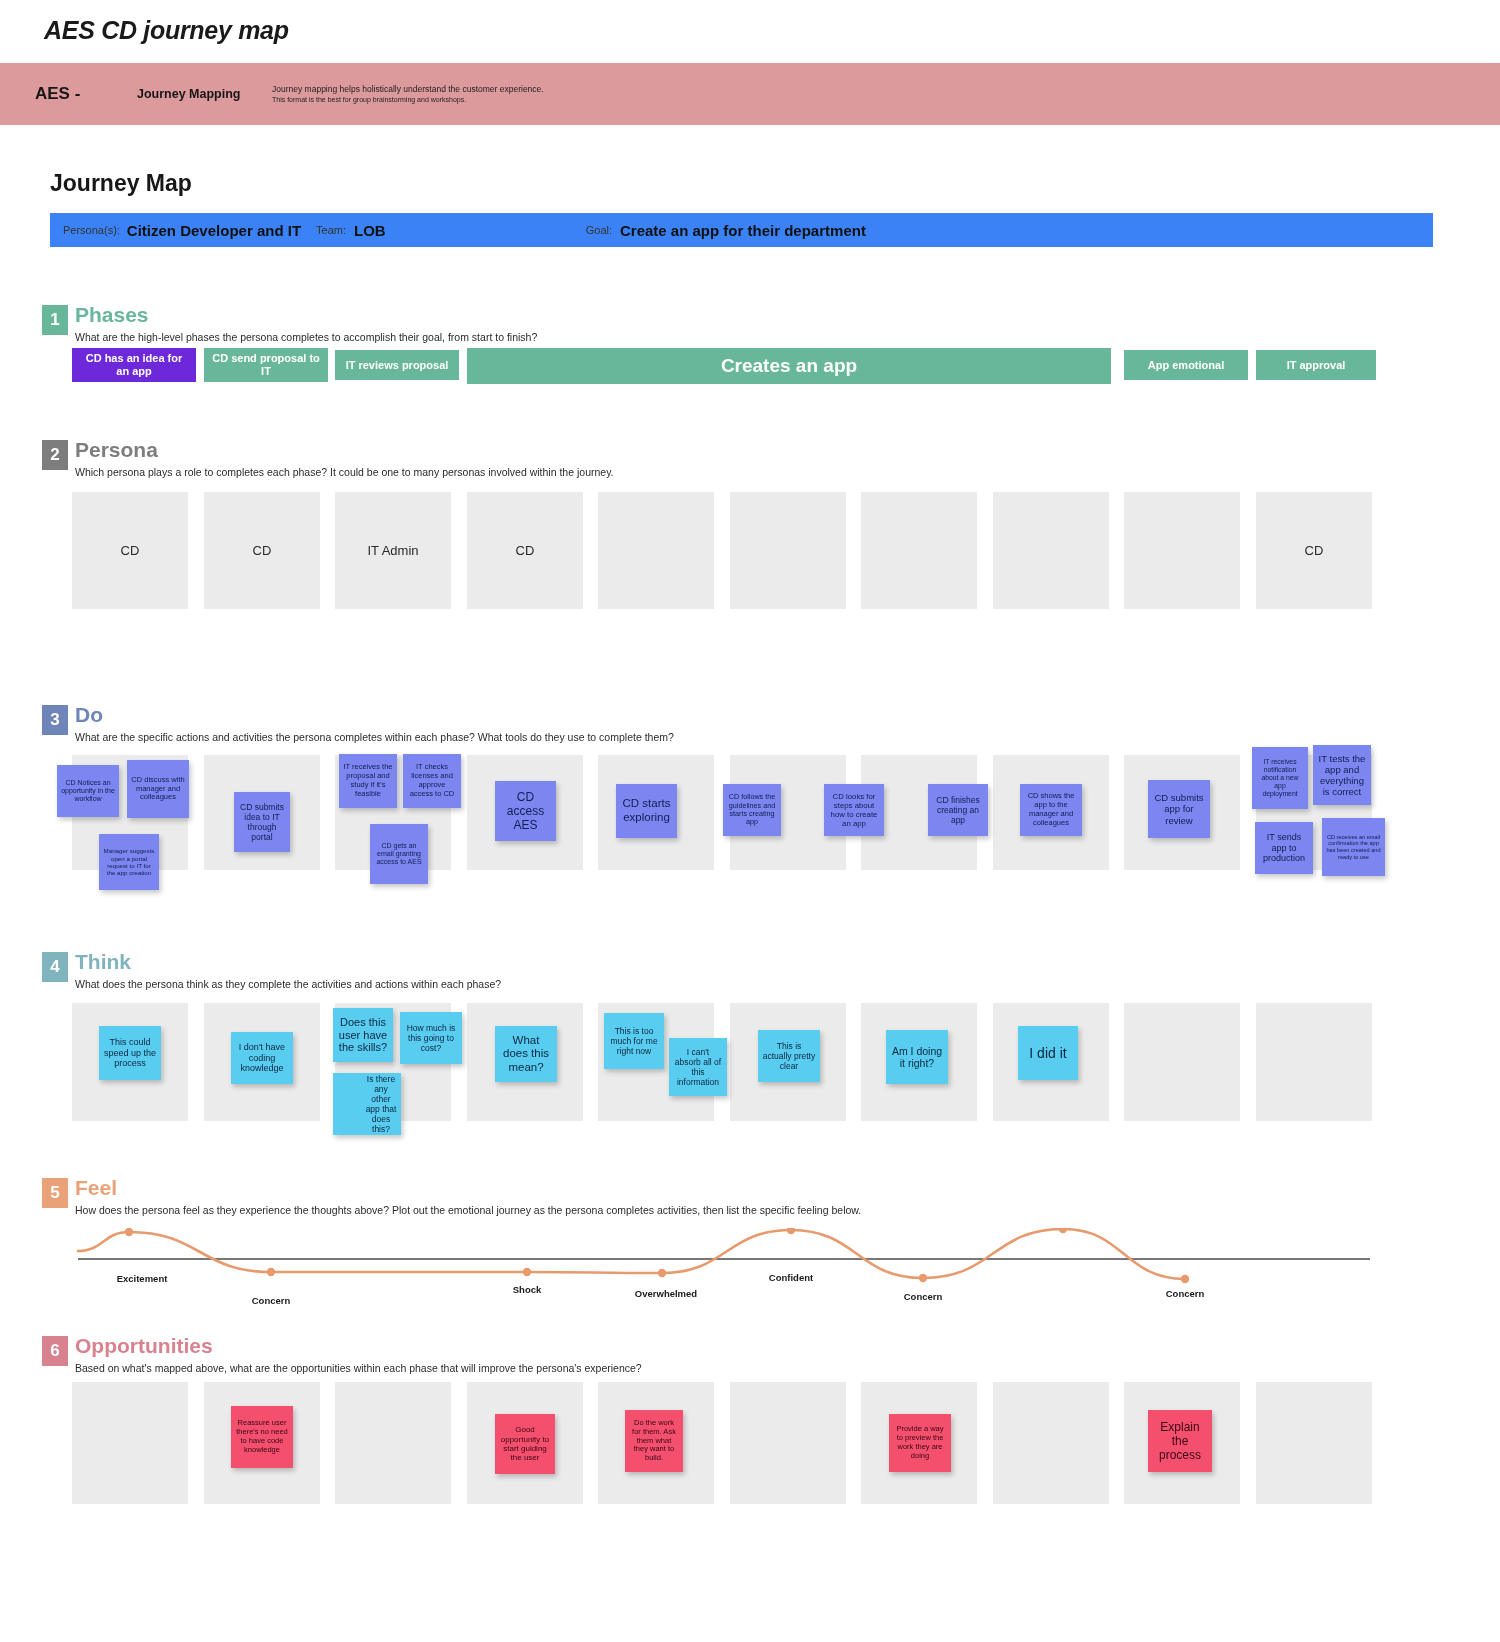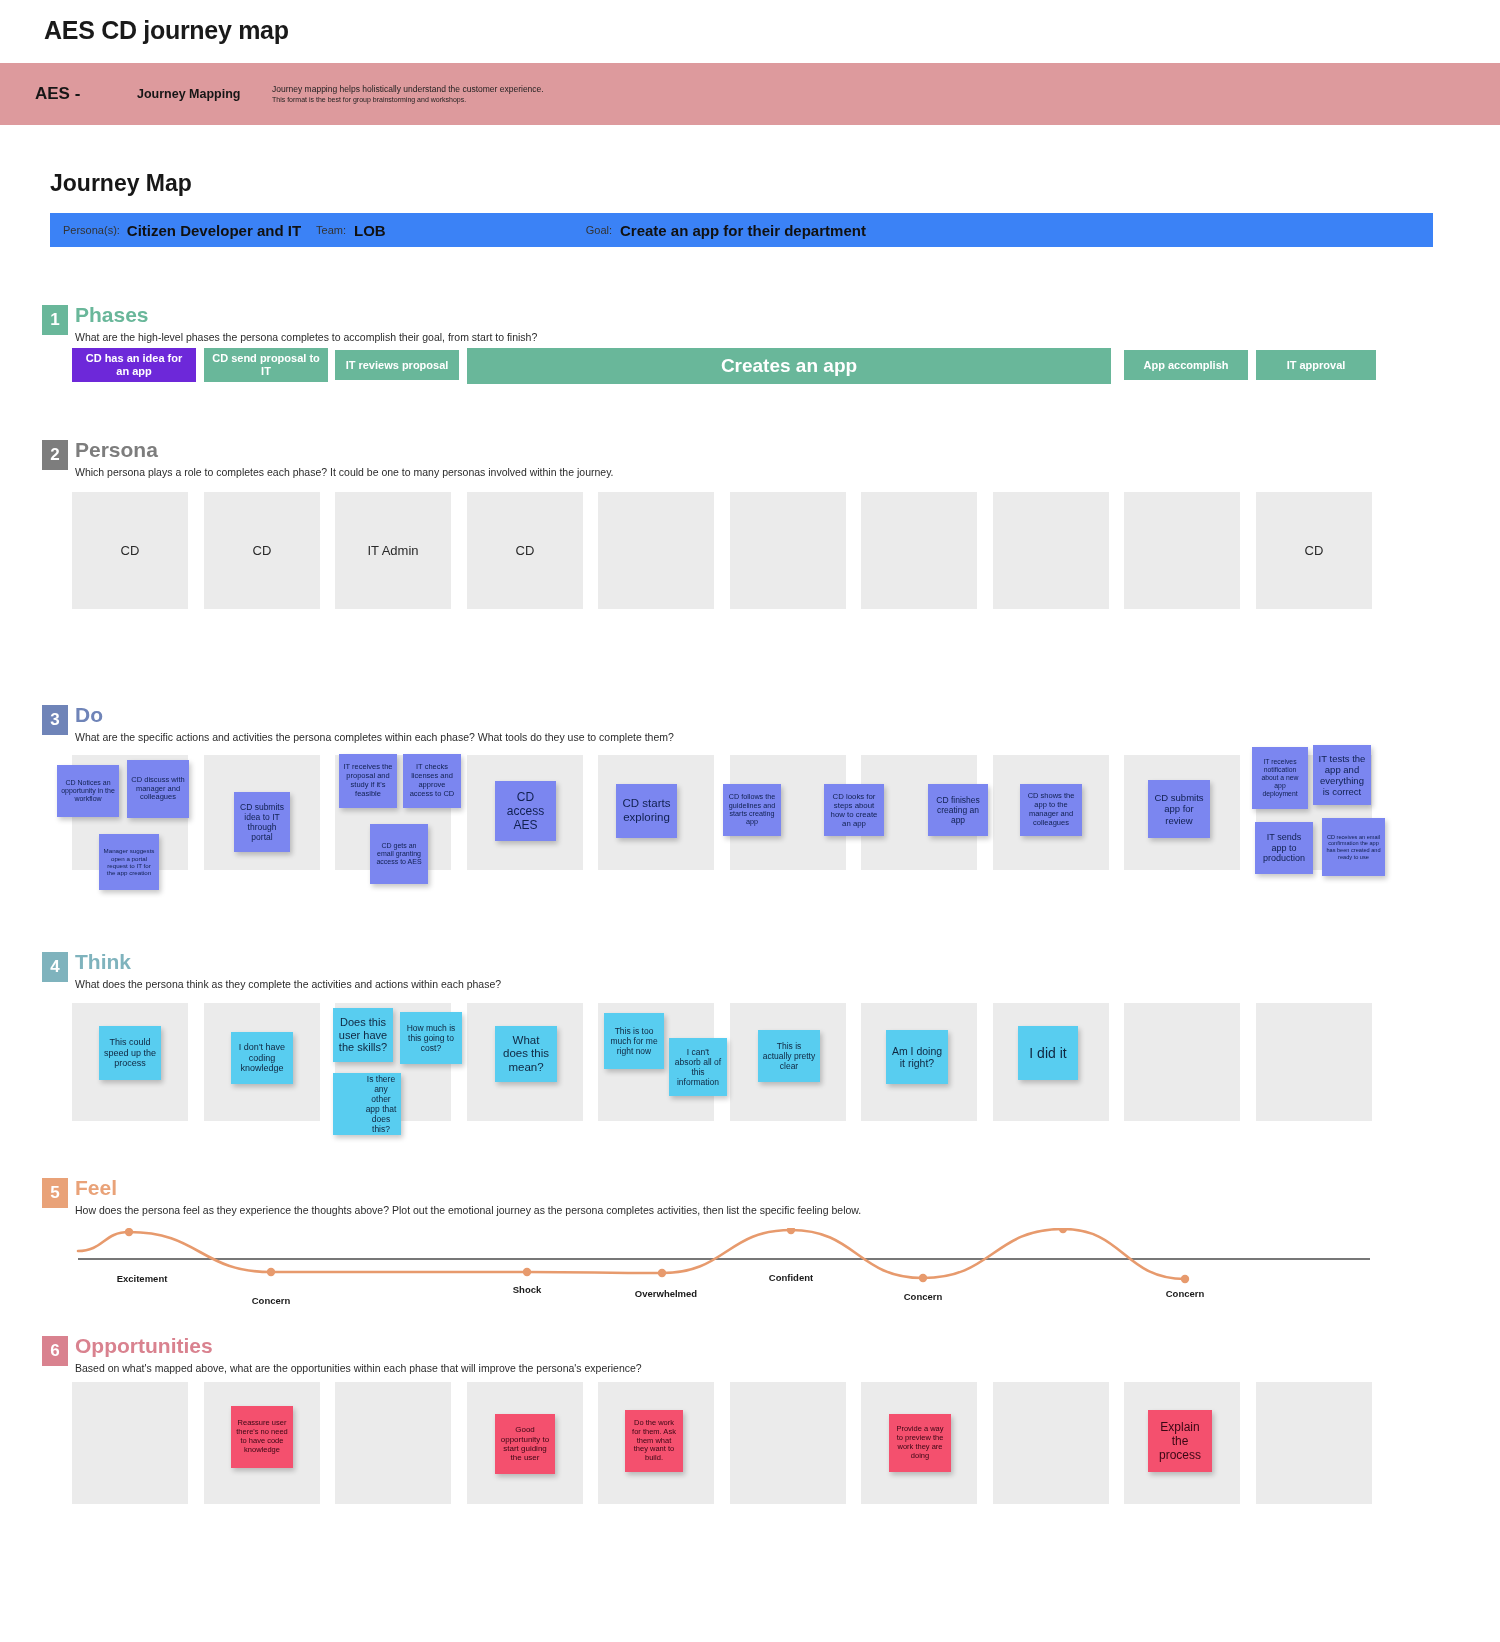--- a/index.html
+++ b/index.html
@@ -9,20 +9,21 @@
     font-family: "Liberation Sans", sans-serif;
     color: #222;
   }
   body { position: relative; width: 1500px; height: 1642px; overflow: hidden; }
 
   
   .doc-title {
     position: absolute; left: 44px; top: 16px;
     font-size: 25px; font-weight: bold; color: #1a1a1a;
     letter-spacing: -0.3px;
+    font-style: italic;
   }
 
   
   .banner {
     position: absolute; left: 0; top: 63px; width: 1500px; height: 62px;
     background: #dd9a9d;
     display: flex; align-items: center;
   }
   .banner-brand {
     margin-left: 35px; font-size: 17px; font-weight: bold; color: #161616;
@@ -142,21 +143,21 @@
 <div class="sec" id="sec-phases" style="top:305px">
   <div class="sec-num" style="background: rgb(105, 183, 154);">1</div>
   <div class="sec-name" style="color: rgb(105, 183, 154);">Phases</div>
   <div class="sec-desc">What are the high-level phases the persona completes to accomplish their goal, from start to finish?</div>
 </div>
 <div id="phases-row">
     <div class="phase small" style="left: 72px; top: 348px; width: 124px; height: 34px; background: #6d28d9;">CD has an idea for an app</div>
     <div class="phase small" style="left: 204px; top: 348px; width: 124px; height: 34px; background: rgb(105, 183, 154);">CD send proposal to IT</div>
     <div class="phase small" style="left: 335px; top: 350px; width: 124px; height: 30px; background: rgb(105, 183, 154);">IT reviews proposal</div>
     <div class="phase big" style="left: 467px; top: 348px; width: 644px; height: 36px; background: rgb(105, 183, 154);">Creates an app</div>
-    <div class="phase small" style="left: 1124px; top: 350px; width: 124px; height: 30px; background: rgb(105, 183, 154);">App accomplish</div>
+    <div class="phase small" style="left: 1124px; top: 350px; width: 124px; height: 30px; background: rgb(105, 183, 154);">App emotional</div>
     <div class="phase small" style="left: 1256px; top: 350px; width: 120px; height: 30px; background: rgb(105, 183, 154);">IT approval</div>
   </div>
 
 <div class="sec" id="sec-persona" style="top:440px">
   <div class="sec-num" style="background: rgb(125, 125, 125);">2</div>
   <div class="sec-name" style="color: rgb(125, 125, 125);">Persona</div>
   <div class="sec-desc">Which persona plays a role to completes each phase? It could be one to many personas involved within the journey.</div>
 </div>
 <div id="persona-row">
     <div class="slot" style="left: 72px; top: 492px; width: 116px; height: 117px;"></div>

